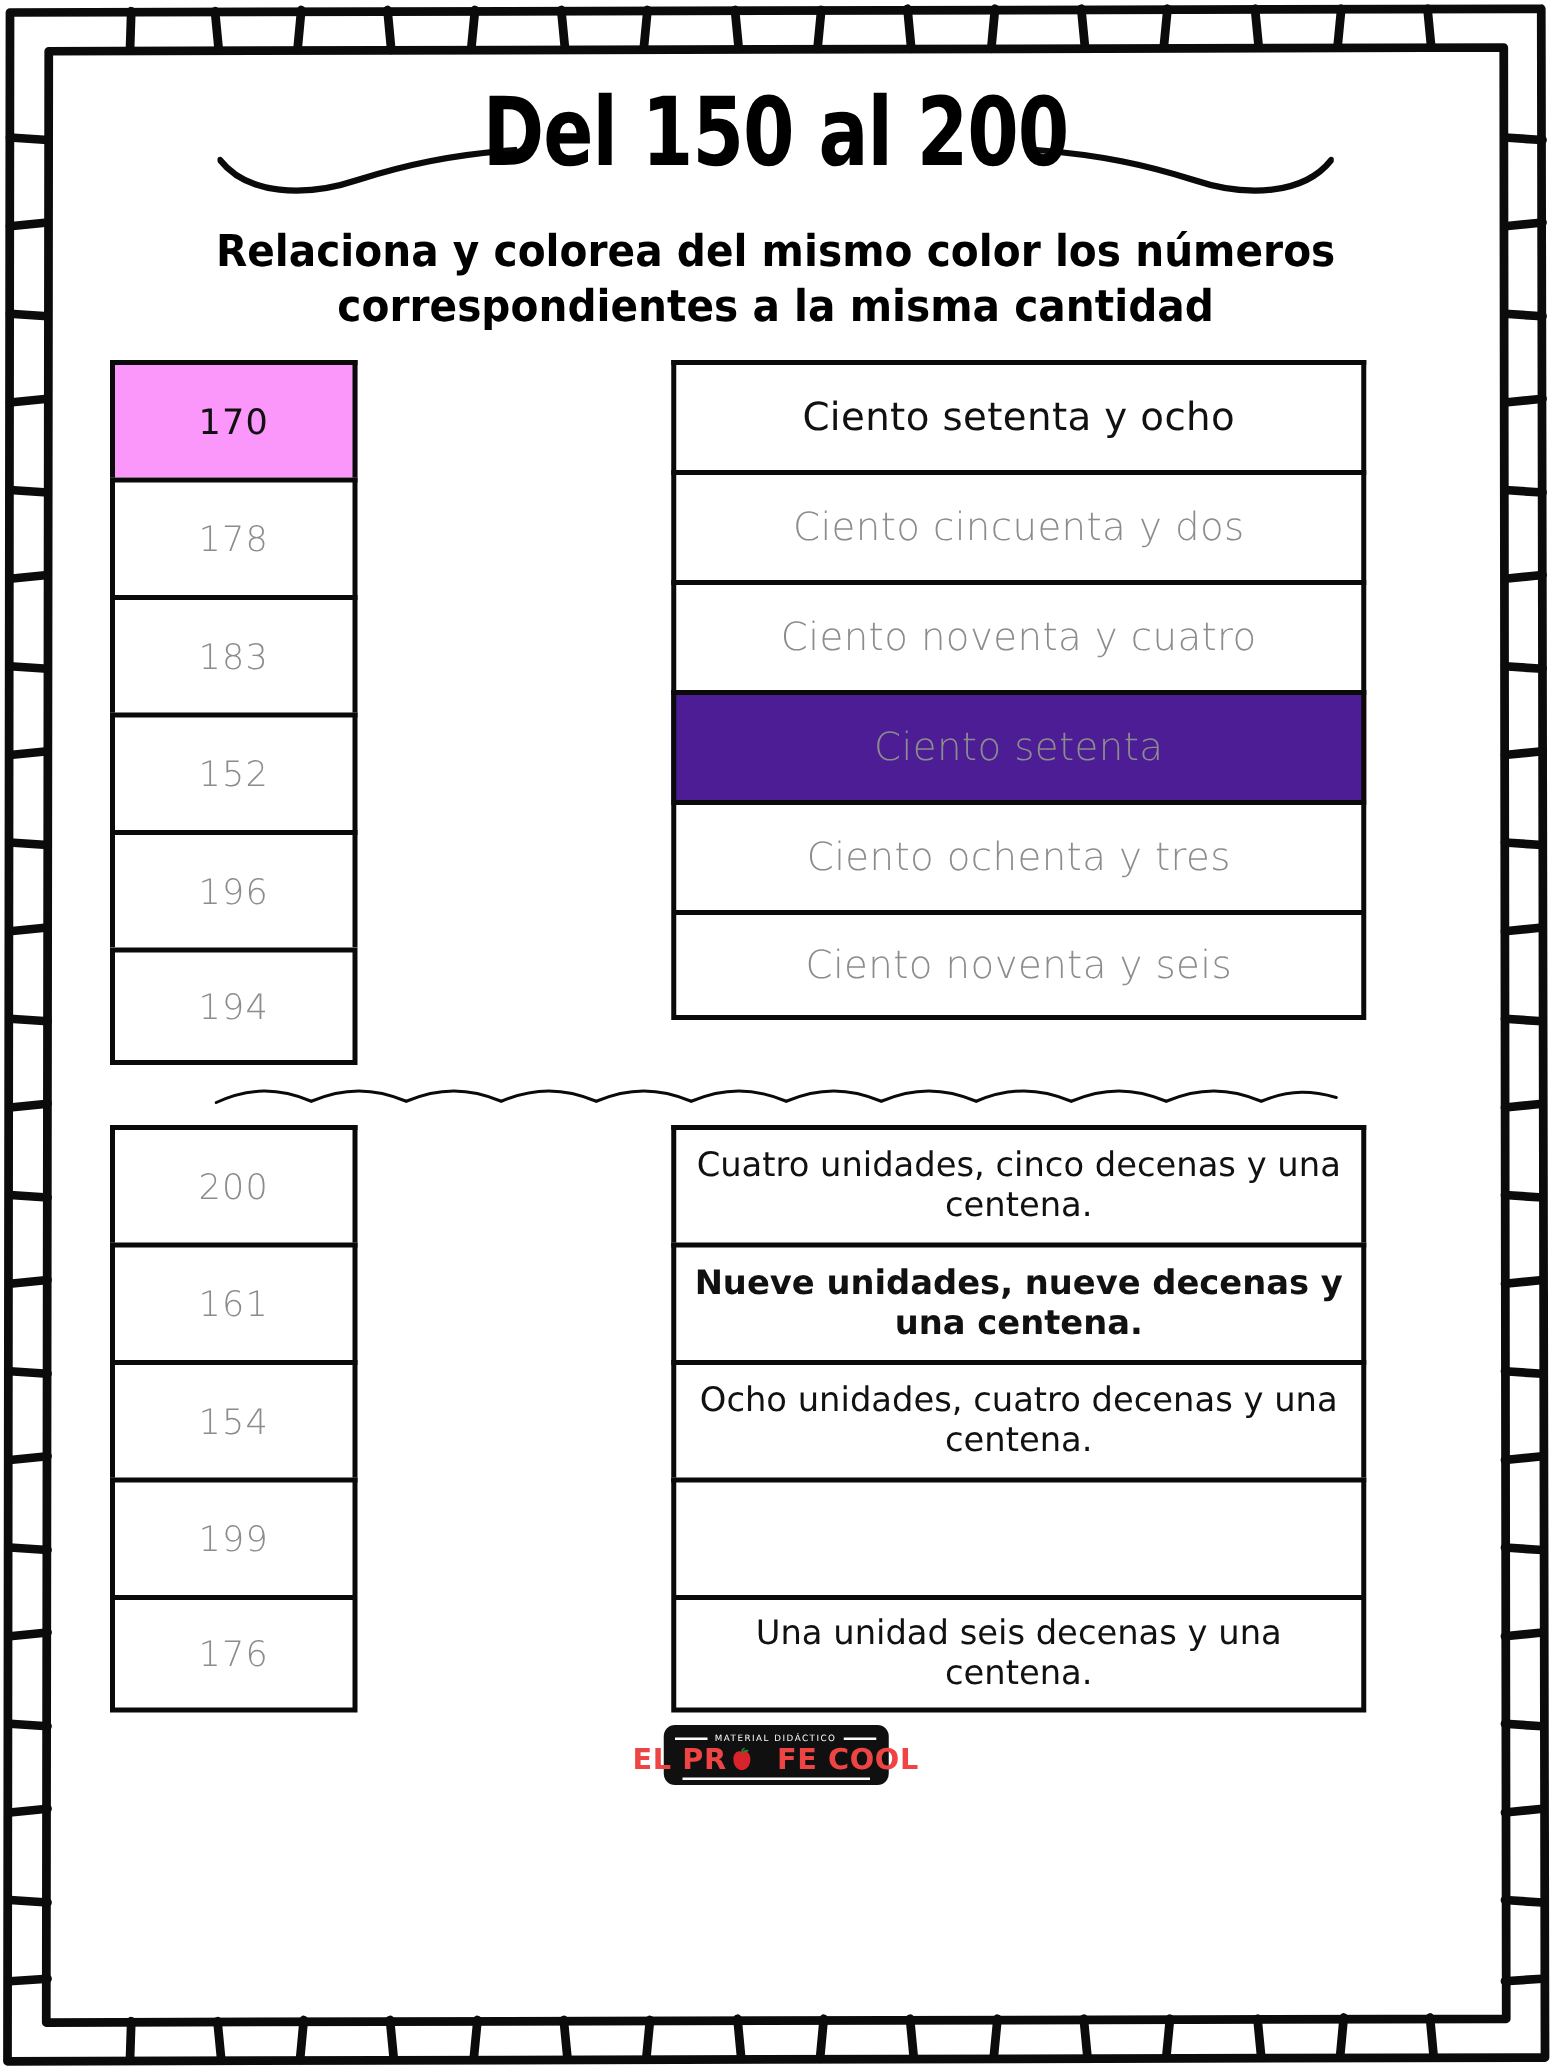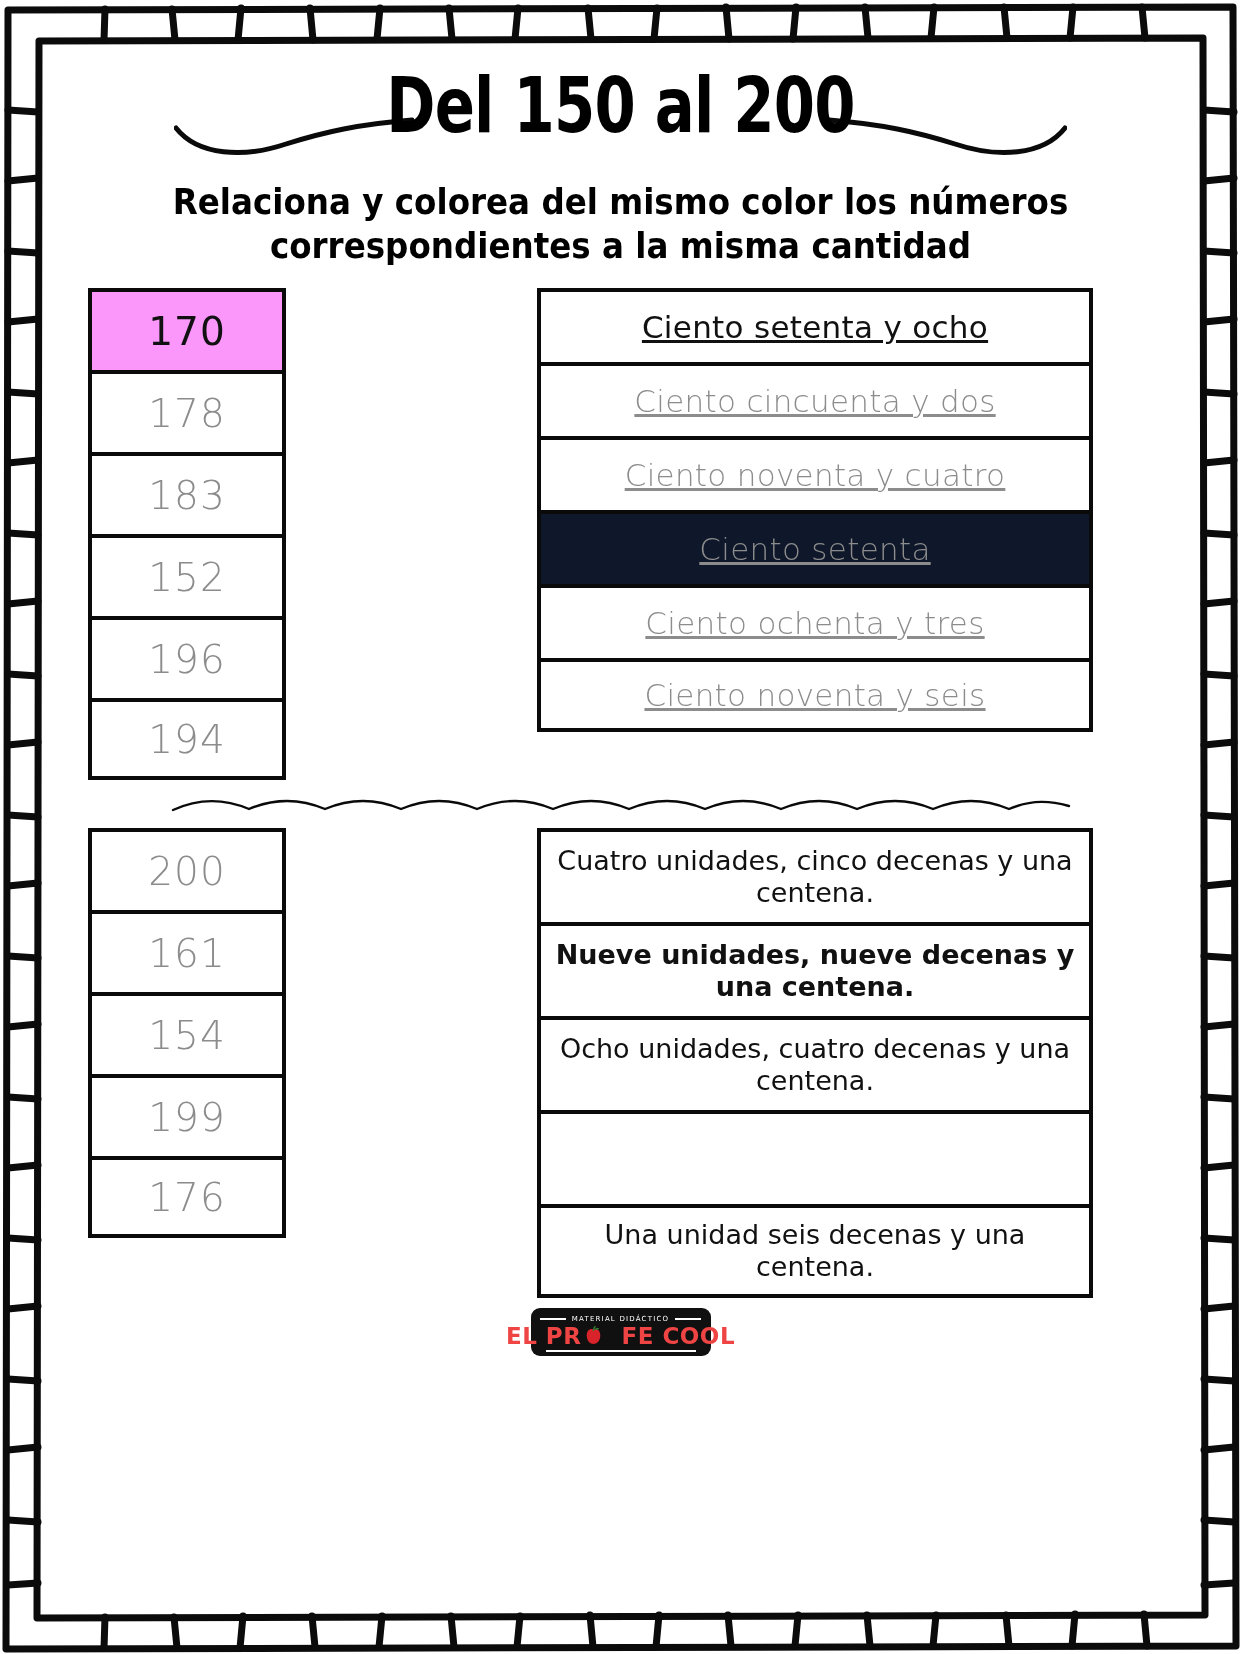--- a/index.html
+++ b/index.html
@@ -95,36 +95,35 @@
     box-sizing: border-box;
     display: flex;
     align-items: center;
     justify-content: center;
     text-align: center;
     background: #fff;
   }
   .col .cell:last-child { border-bottom-width: 4px; }
 
   .cell-num {
-    height: 82px;
-    font-family: "DejaVu Sans", sans-serif;
-    font-size: 39px;
+    height: 94px;
+    font-family: "DejaVu Sans", sans-serif;
+    font-size: 28px;
     font-weight: 300;
     color: #8c8c8c;
     letter-spacing: 1px;
   }
   .cell-word {
-    height: 74px;
+    height: 88px;
     font-family: "DejaVu Sans", sans-serif;
     font-size: 31px;
     font-weight: 300;
     color: #8c8c8c;
     letter-spacing: 0.3px;
     padding: 0 10px;
-    text-decoration: underline;
   }
   .cell-desc {
     height: 94px;
     font-family: "DejaVu Sans", sans-serif;
     font-size: 27px;
     line-height: 32px;
     font-weight: 400;
     color: #0a0a0a;
     padding: 0 14px;
   }
@@ -330,21 +329,21 @@
     <div class="col col-words">
       <div class="cell cell-word" style="color: rgb(17, 17, 17); font-weight: 400;">
           <span>Ciento setenta y ocho</span>
         </div>
       <div class="cell cell-word">
           <span>Ciento cincuenta y dos</span>
         </div>
       <div class="cell cell-word">
           <span>Ciento noventa y cuatro</span>
         </div>
-      <div class="cell cell-word" style="background: #0f172a;">
+      <div class="cell cell-word" style="background: #4c1d95;">
           <span>Ciento setenta</span>
         </div>
       <div class="cell cell-word">
           <span>Ciento ochenta y tres</span>
         </div>
       <div class="cell cell-word">
           <span>Ciento noventa y seis</span>
         </div>
     </div>
   </div>

